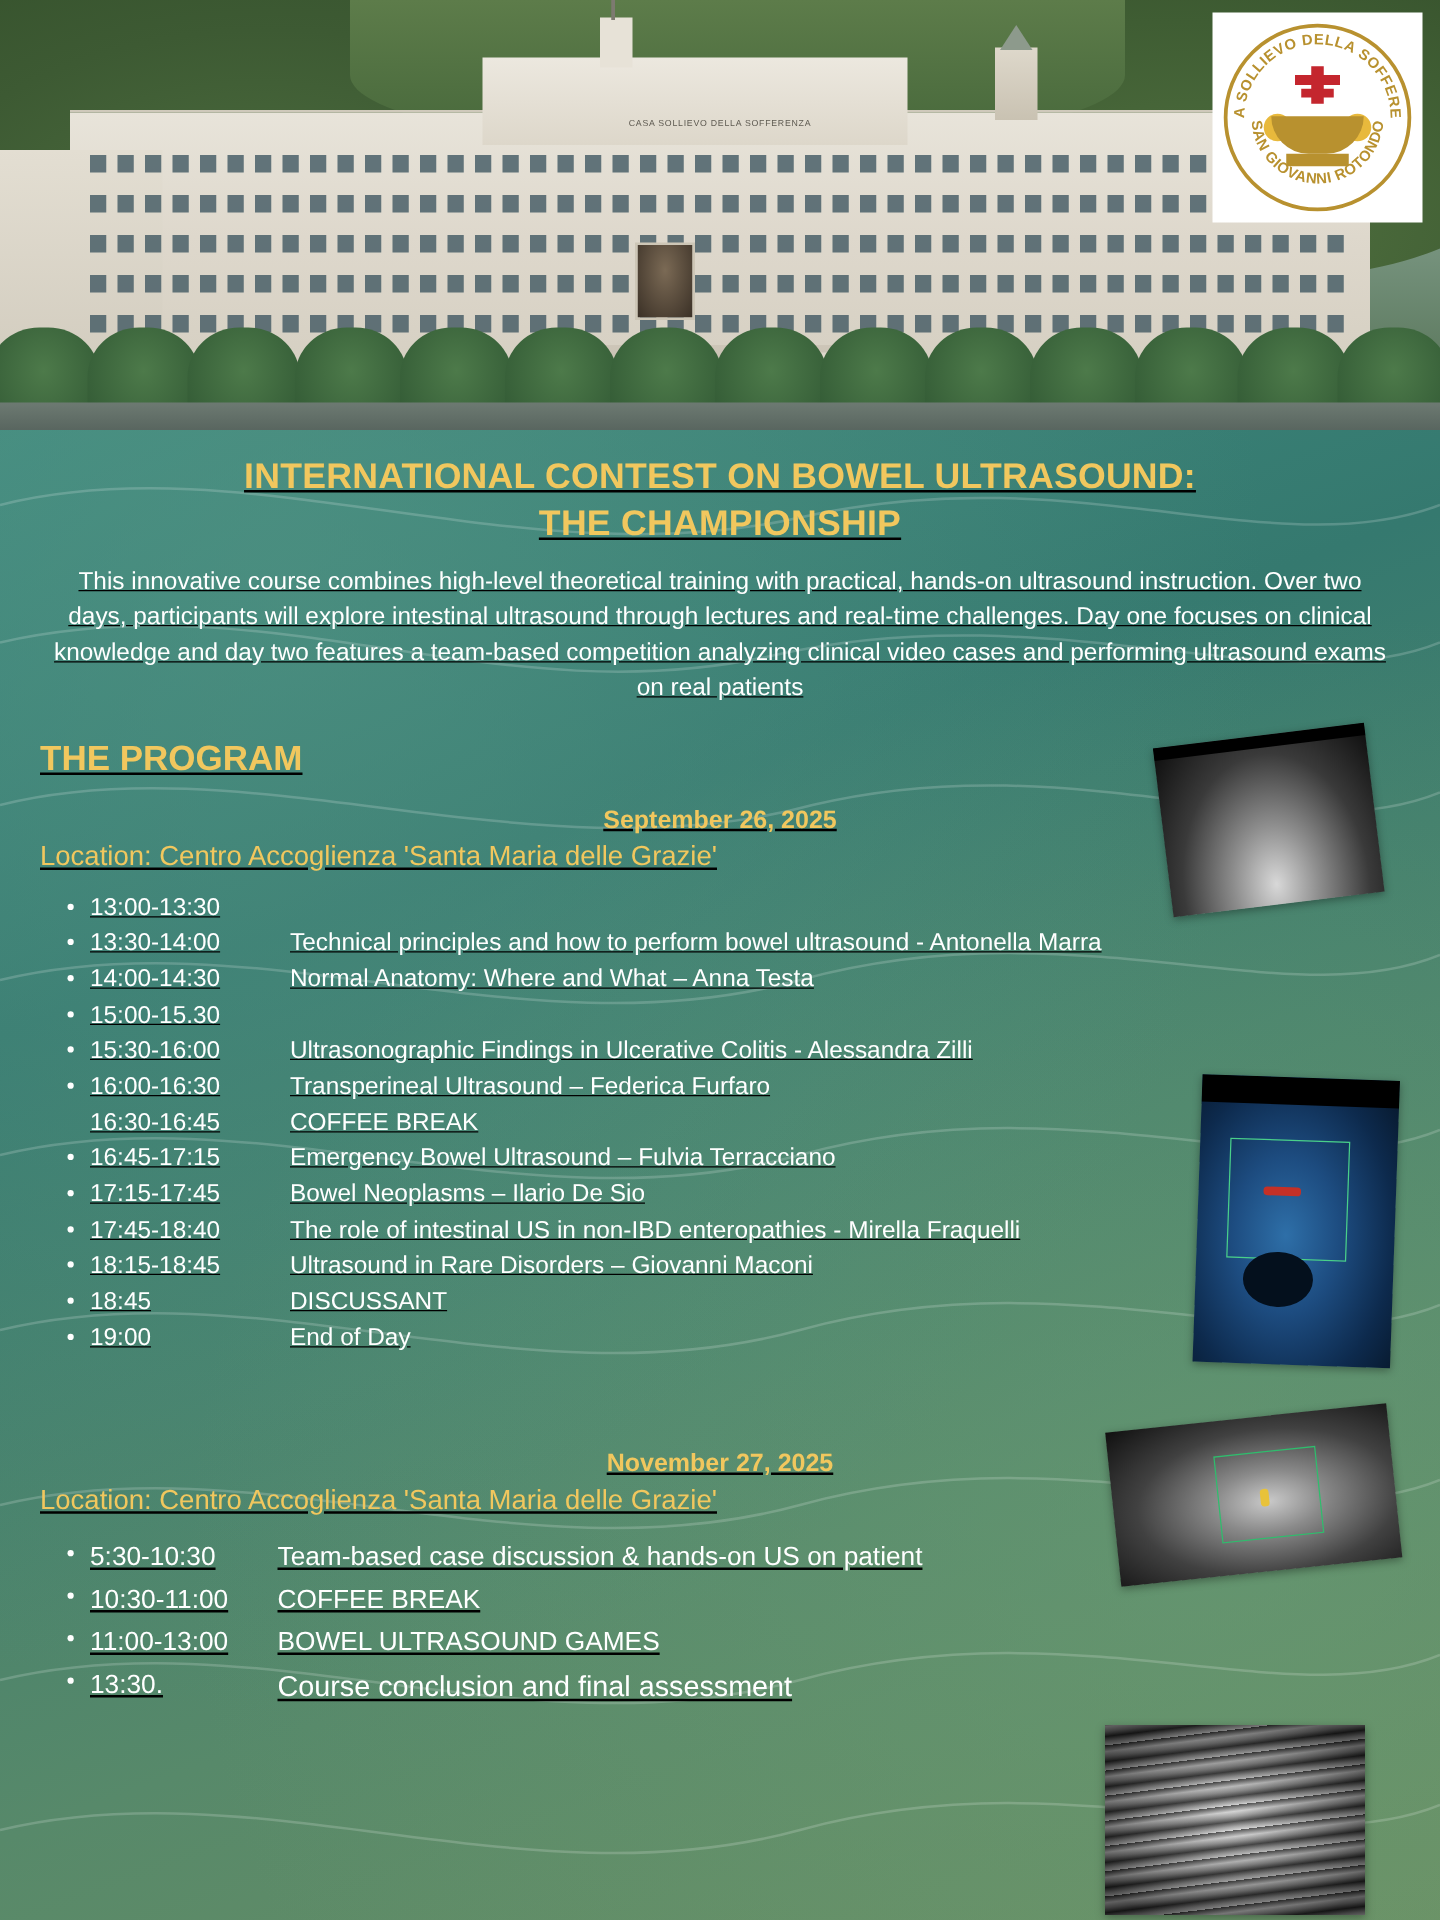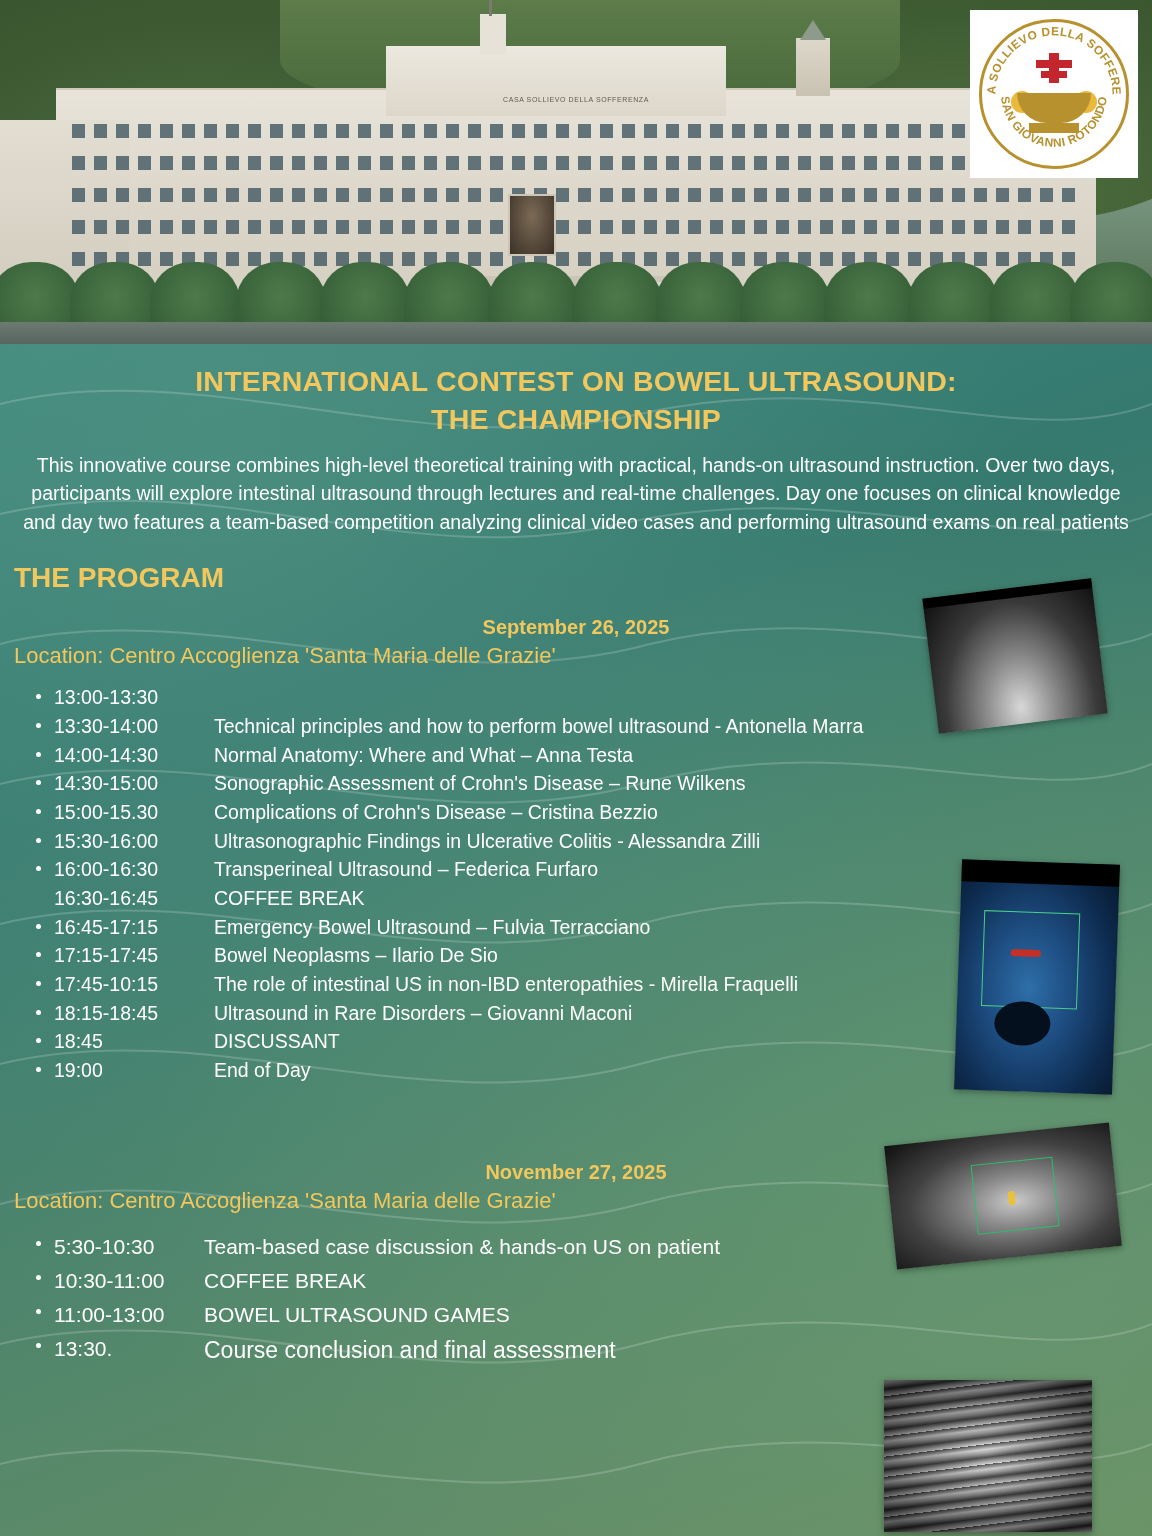--- a/index.html
+++ b/index.html
@@ -174,21 +174,21 @@
       radial-gradient(ellipse at 20% 10%, rgba(86,150,133,.55) 0%, rgba(47,122,114,0) 60%),
       radial-gradient(ellipse at 85% 75%, rgba(108,160,120,.45) 0%, rgba(47,122,114,0) 60%),
       linear-gradient(160deg, #3f8a7f 0%, #35796f 30%, #57896a 70%, #6b8f62 100%);
     overflow: hidden;
   }
   .panel .waves {
     position: absolute; inset: 0; opacity: .18;
   }
   .panel .waves svg { width: 100%; height: 100%; }
 
-  .content { position: relative; z-index: 3; padding: 0 14px; }
+  .content { position: relative; z-index: 3; padding: 0 32px; text-decoration: underline; }
 
   h1.title {
     margin-top: 18px;
     text-align: center;
     color: #f1c75e;
     font-size: 28.5px;
     font-weight: bold;
     letter-spacing: .2px;
     line-height: 1.35;
   }
@@ -650,27 +650,21 @@
           <span class="time">13:30-14:00</span>
           <span class="desc">Technical principles and how to perform bowel ultrasound - Antonella Marra</span>
         </li>
       <li>
           <span class="bullet"></span>
           <span class="time">14:00-14:30</span>
           <span class="desc">Normal Anatomy: Where and What – Anna Testa</span>
         </li>
       <li>
           <span class="bullet"></span>
-          <span class="time">14:30-15:00</span>
-          <span class="desc">Sonographic Assessment of Crohn's Disease – Rune Wilkens</span>
-        </li>
-      <li>
-          <span class="bullet"></span>
           <span class="time">15:00-15.30</span>
-          <span class="desc">Complications of Crohn's Disease – Cristina Bezzio</span>
         </li>
       <li>
           <span class="bullet"></span>
           <span class="time">15:30-16:00</span>
           <span class="desc">Ultrasonographic Findings in Ulcerative Colitis - Alessandra Zilli</span>
         </li>
       <li>
           <span class="bullet"></span>
           <span class="time">16:00-16:30</span>
           <span class="desc">Transperineal Ultrasound – Federica Furfaro</span>
@@ -685,21 +679,21 @@
           <span class="time">16:45-17:15</span>
           <span class="desc">Emergency Bowel Ultrasound – Fulvia Terracciano</span>
         </li>
       <li>
           <span class="bullet"></span>
           <span class="time">17:15-17:45</span>
           <span class="desc">Bowel Neoplasms – Ilario De Sio</span>
         </li>
       <li>
           <span class="bullet"></span>
-          <span class="time">17:45-10:15</span>
+          <span class="time">17:45-18:40</span>
           <span class="desc">The role of intestinal US in non-IBD enteropathies - Mirella Fraquelli</span>
         </li>
       <li>
           <span class="bullet"></span>
           <span class="time">18:15-18:45</span>
           <span class="desc">Ultrasound in Rare Disorders – Giovanni Maconi</span>
         </li>
       <li>
           <span class="bullet"></span>
           <span class="time">18:45</span>

